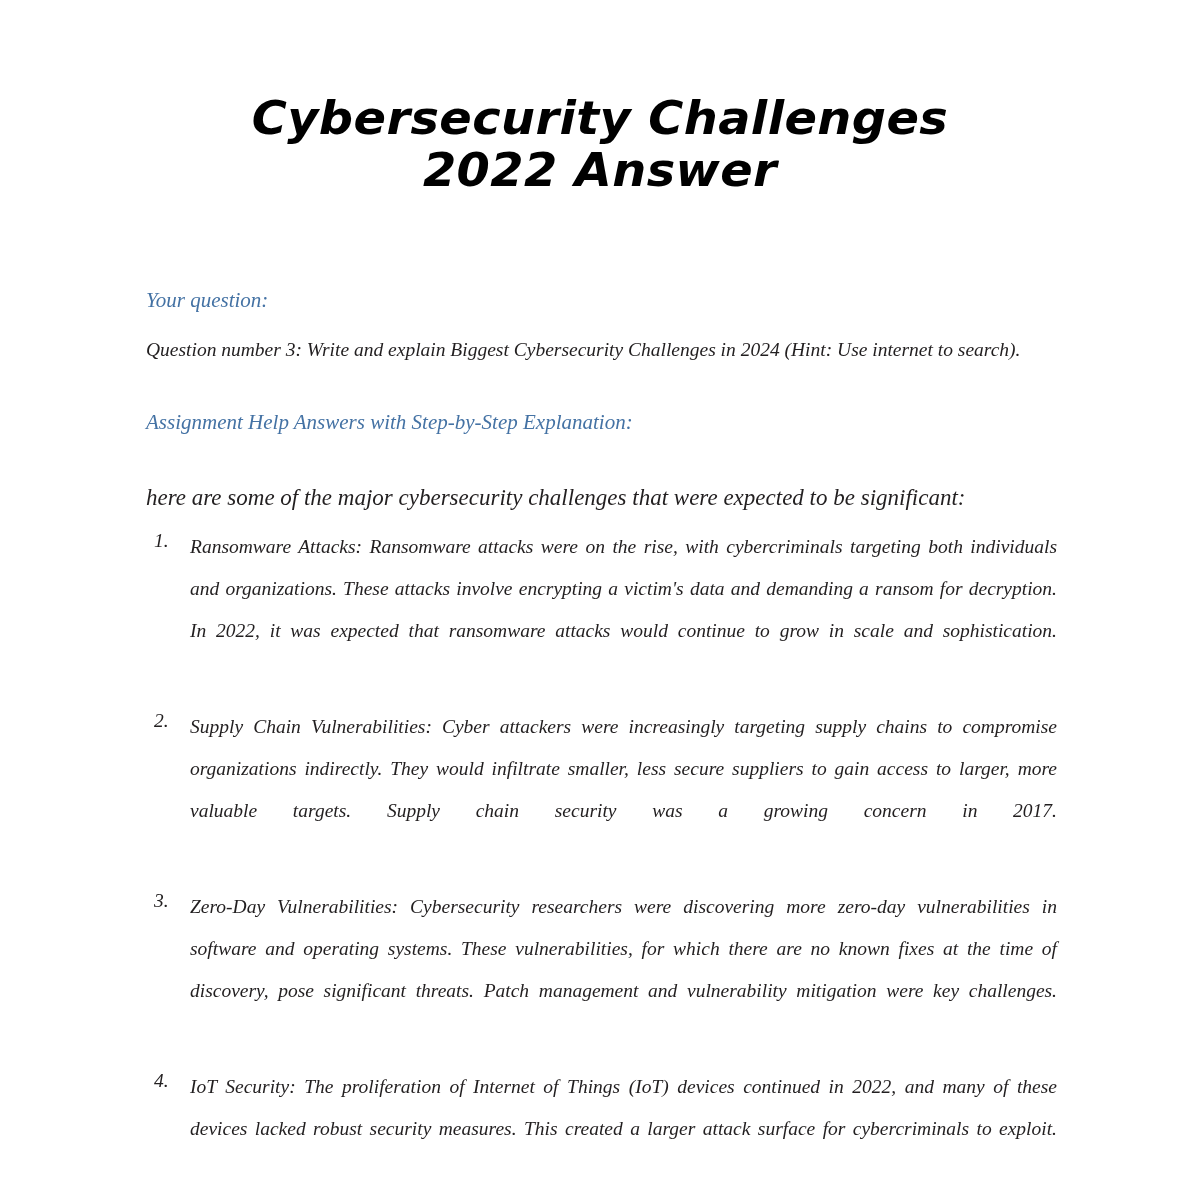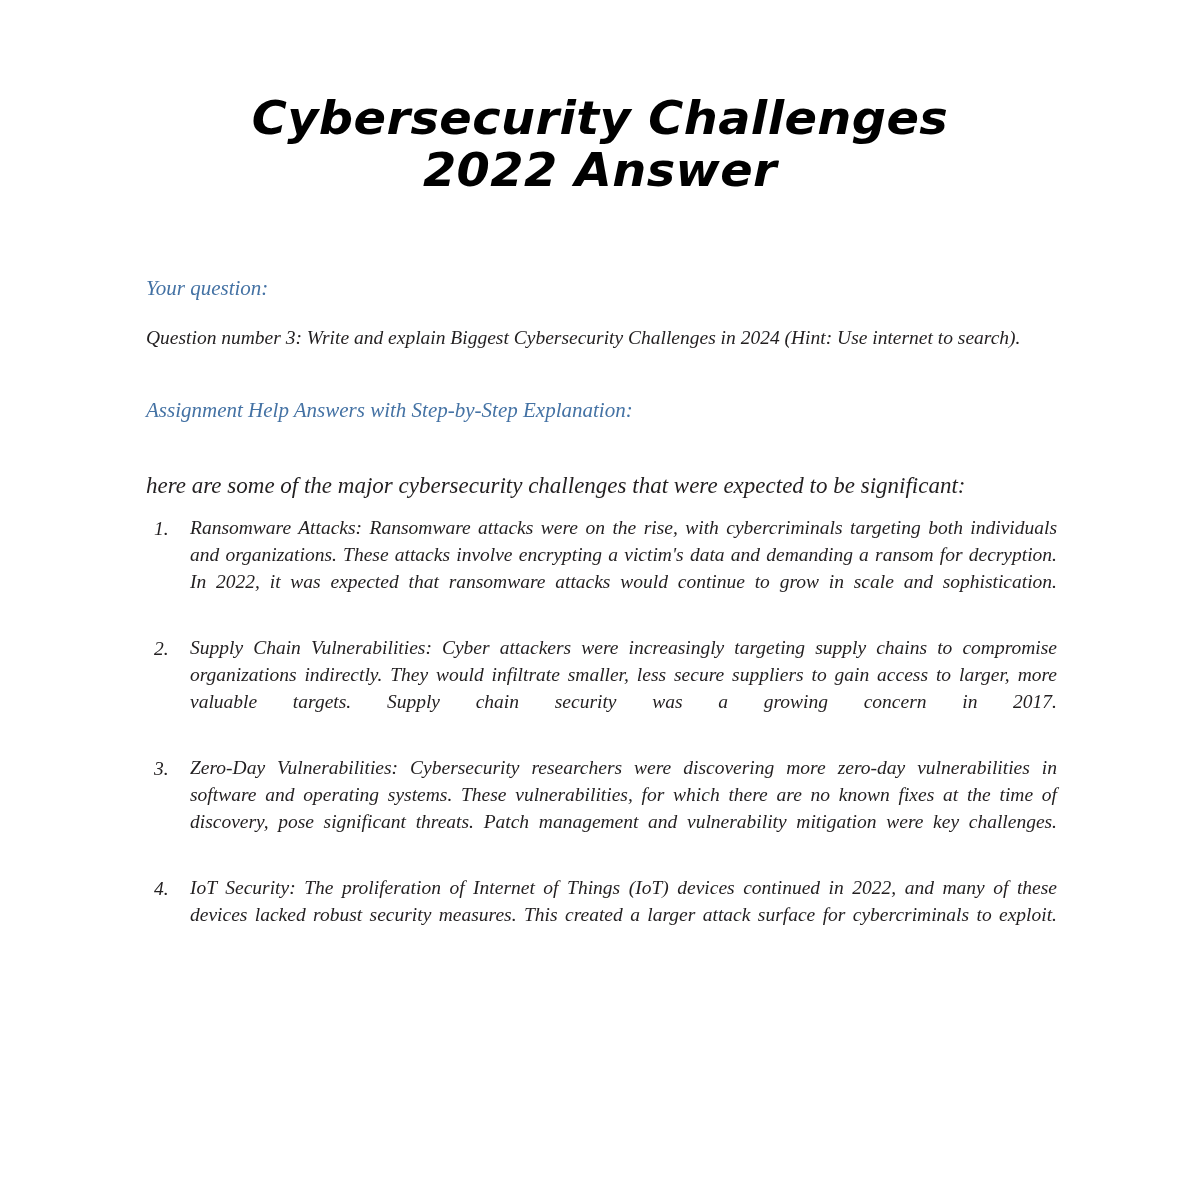--- a/index.html
+++ b/index.html
@@ -42,21 +42,21 @@
   }
   .doc-title .title-line {
     display: block;
     white-space: nowrap;
   }
 
   
   .content {
     position: absolute;
     left: 146px;
-    top: 275px;
+    top: 287px;
     width: 911px;
   }
 
   .section-heading {
     color: #4472a4;
     font-size: 21px;
     line-height: 26px;
     font-weight: normal;
     margin: 0;
     font-family: "Liberation Serif", "DejaVu Serif", serif;
@@ -90,21 +90,21 @@
     padding: 0;
     list-style: none;
     counter-reset: chal;
   }
   ol.challenge-list > li {
     counter-increment: chal;
     position: relative;
     padding-left: 44px;
     margin-bottom: 12px;
     font-size: 19.5px;
-    line-height: 27px;
+    line-height: 42px;
     color: #221f20;
     text-align: justify;
     text-justify: inter-word;
     font-family: "Liberation Serif", "DejaVu Serif", serif;
   }
   ol.challenge-list > li:last-child { margin-bottom: 0; }
   ol.challenge-list > li::before {
     content: counter(chal) ".";
     position: absolute;
     left: 8px;

